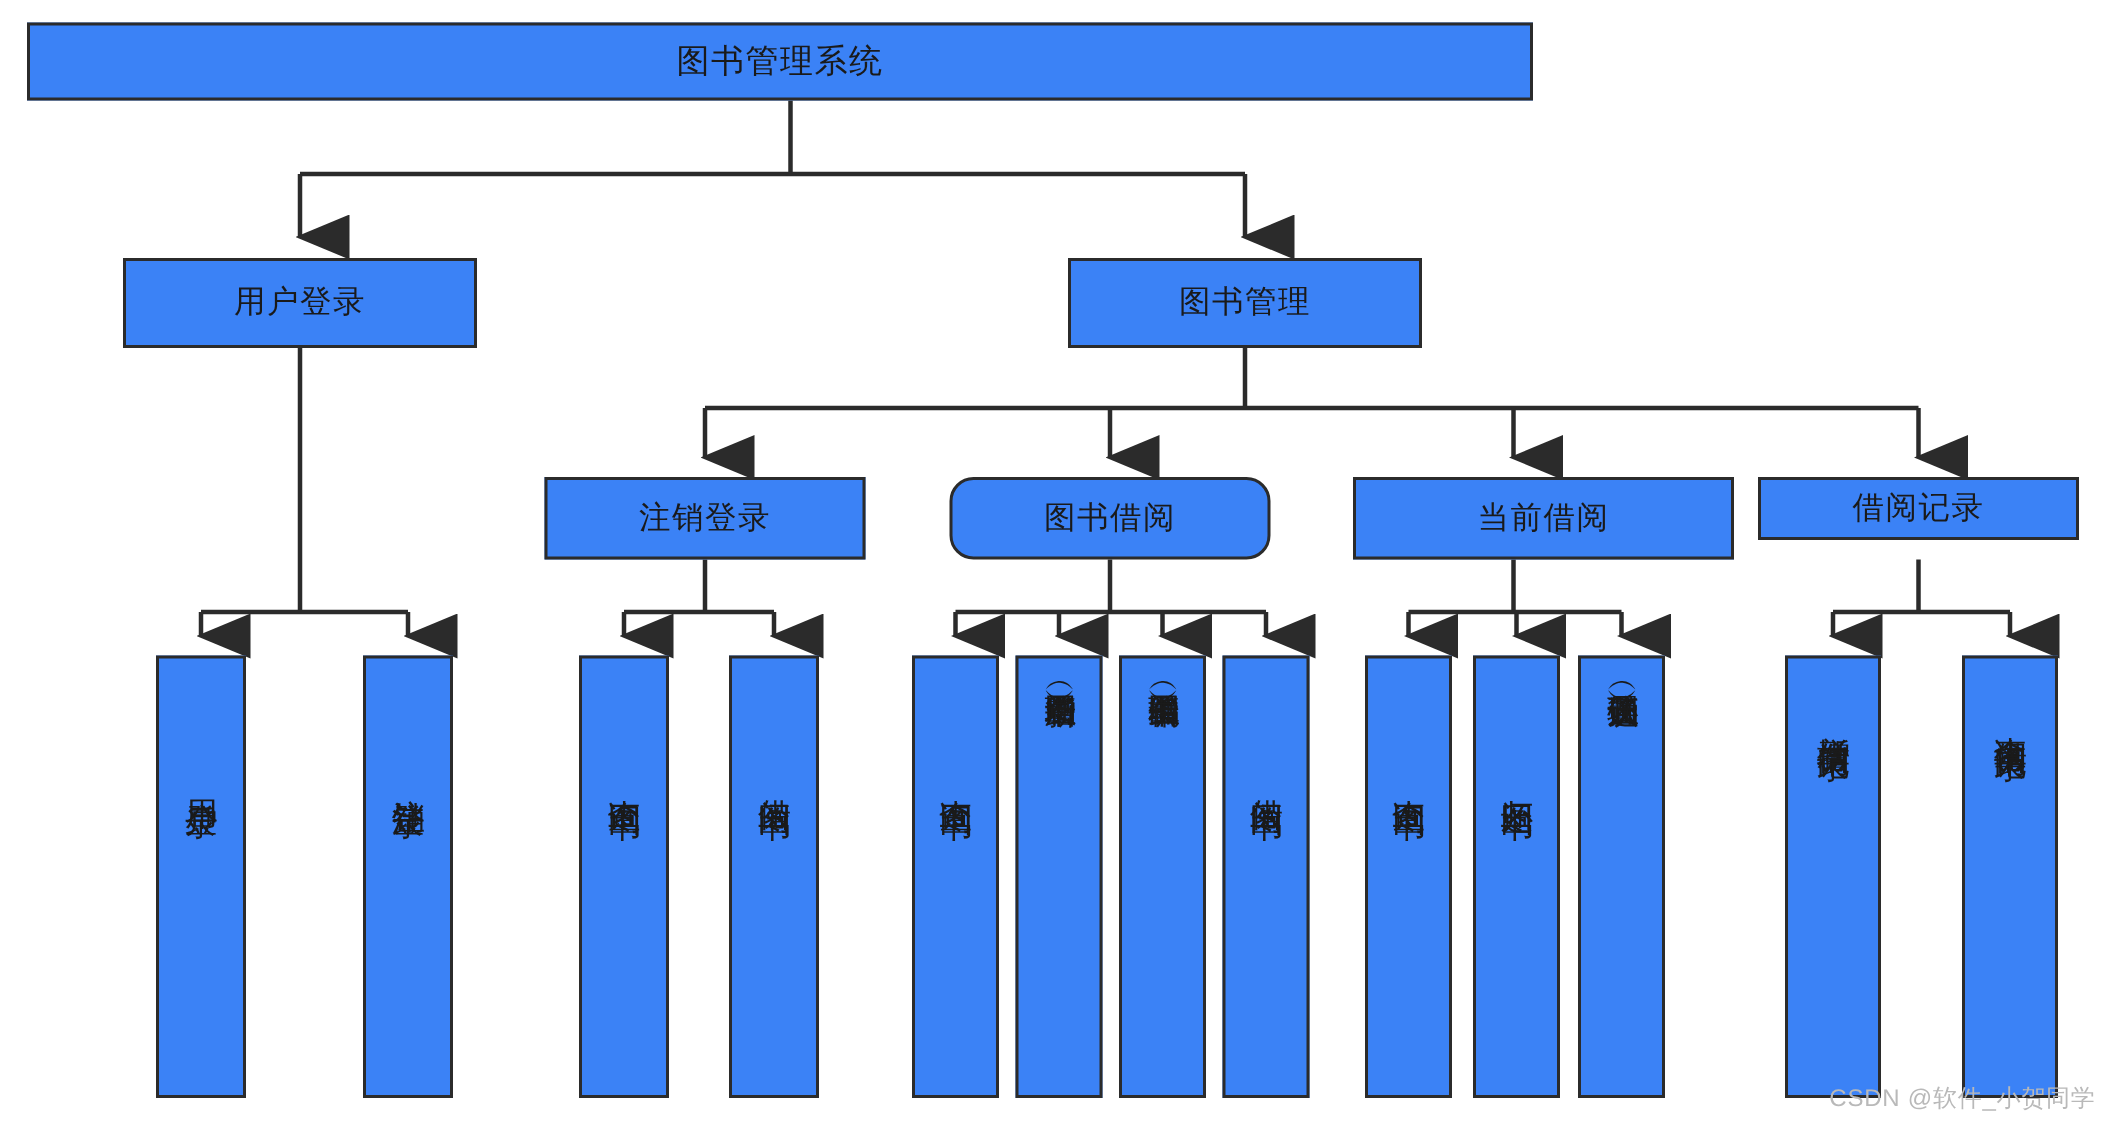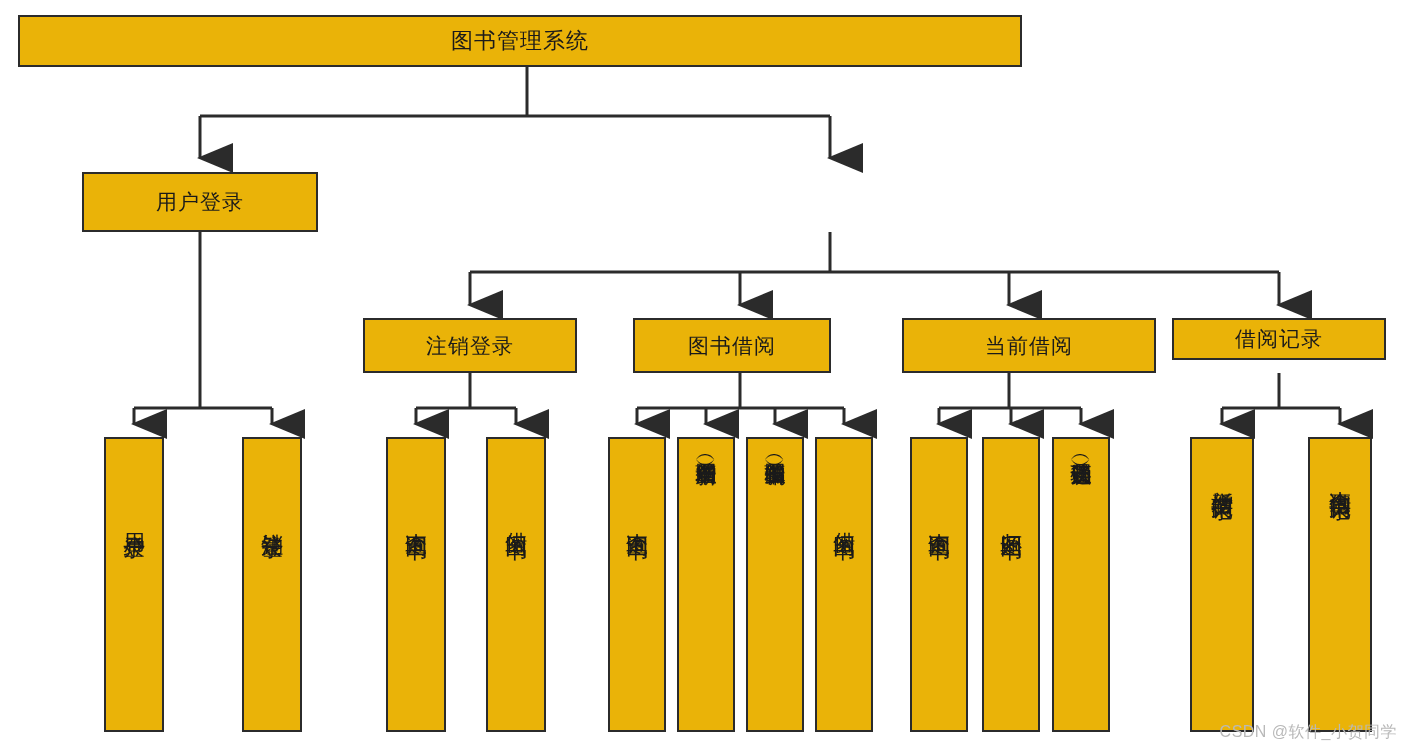--- a/index.html
+++ b/index.html
@@ -13,21 +13,21 @@
   #canvas {
     position: relative;
     width: 1405px;
     height: 747px;
     background: #ffffff;
     overflow: hidden;
   }
   .node {
     position: absolute;
     box-sizing: border-box;
-    background: #eab308;
+    background: #3b82f6;
     border: 2px solid #2b2b2b;
     display: flex;
     align-items: center;
     justify-content: center;
     color: #1a1a1a;
   }
   .node.h {
     font-size: 21px;
     letter-spacing: 1px;
     line-height: 1.1;
@@ -126,25 +126,28 @@
     </g>
   </svg>
 
   <div class="node h root" style="left:18px; top:15px; width:1004px; height:52px;">
     <span>图书管理系统</span>
   </div>
 
   <div class="node h" style="left:82px; top:172px; width:236px; height:60px;">
     <span>用户登录</span>
   </div>
+  <div class="node h" style="left:712px; top:172px; width:236px; height:60px;">
+    <span>图书管理</span>
+  </div>
 
   <div class="node h" style="left:363px; top:318px; width:214px; height:55px;">
     <span>注销登录</span>
   </div>
-  <div class="node h" style="left:633px; top:318px; width:198px; height:55px;">
+  <div class="node h" style="left:633px; top:318px; width:214px; height:55px;border-radius:16px;">
     <span>图书借阅</span>
   </div>
   <div class="node h" style="left:902px; top:318px; width:254px; height:55px;text-align:right;">
     <span>当前借阅</span>
   </div>
   <div class="node h" style="left:1172px; top:318px; width:214px; height:42px;">
     <span>借阅记录</span>
   </div>
 
   <div class="node v" style="left:104px; top:437px; width:60px; height:295px; padding-top:76px;">

